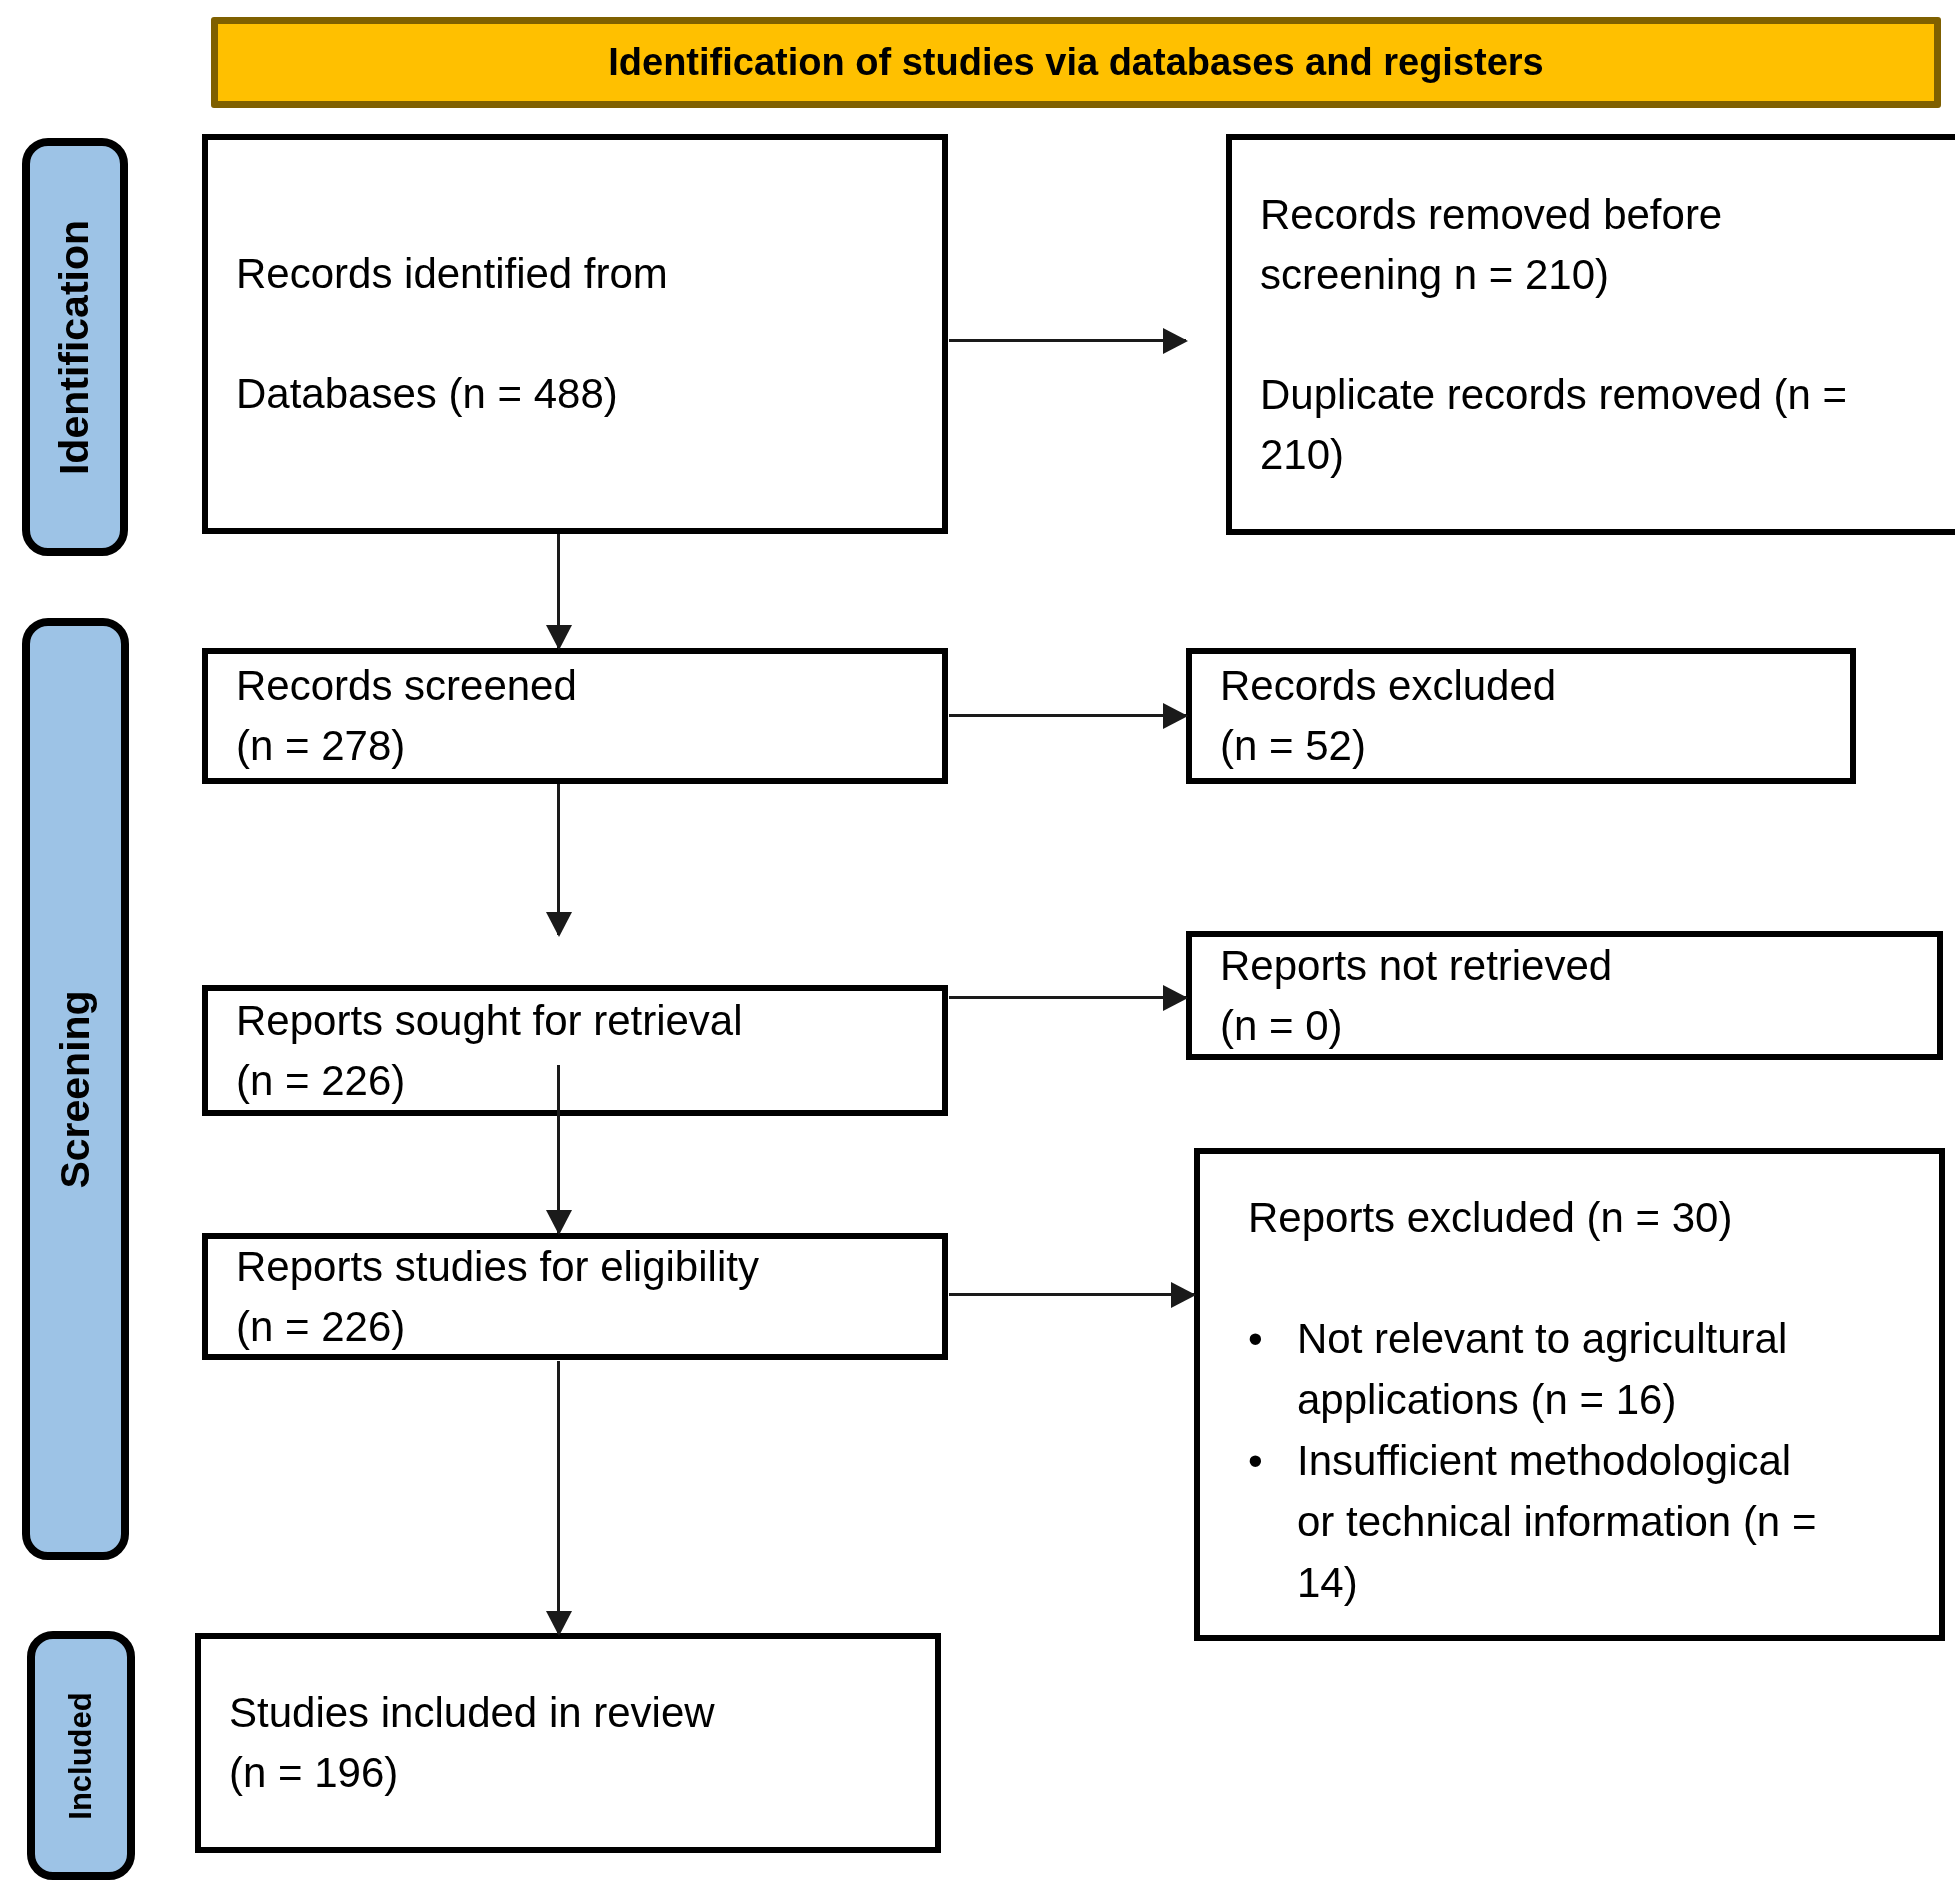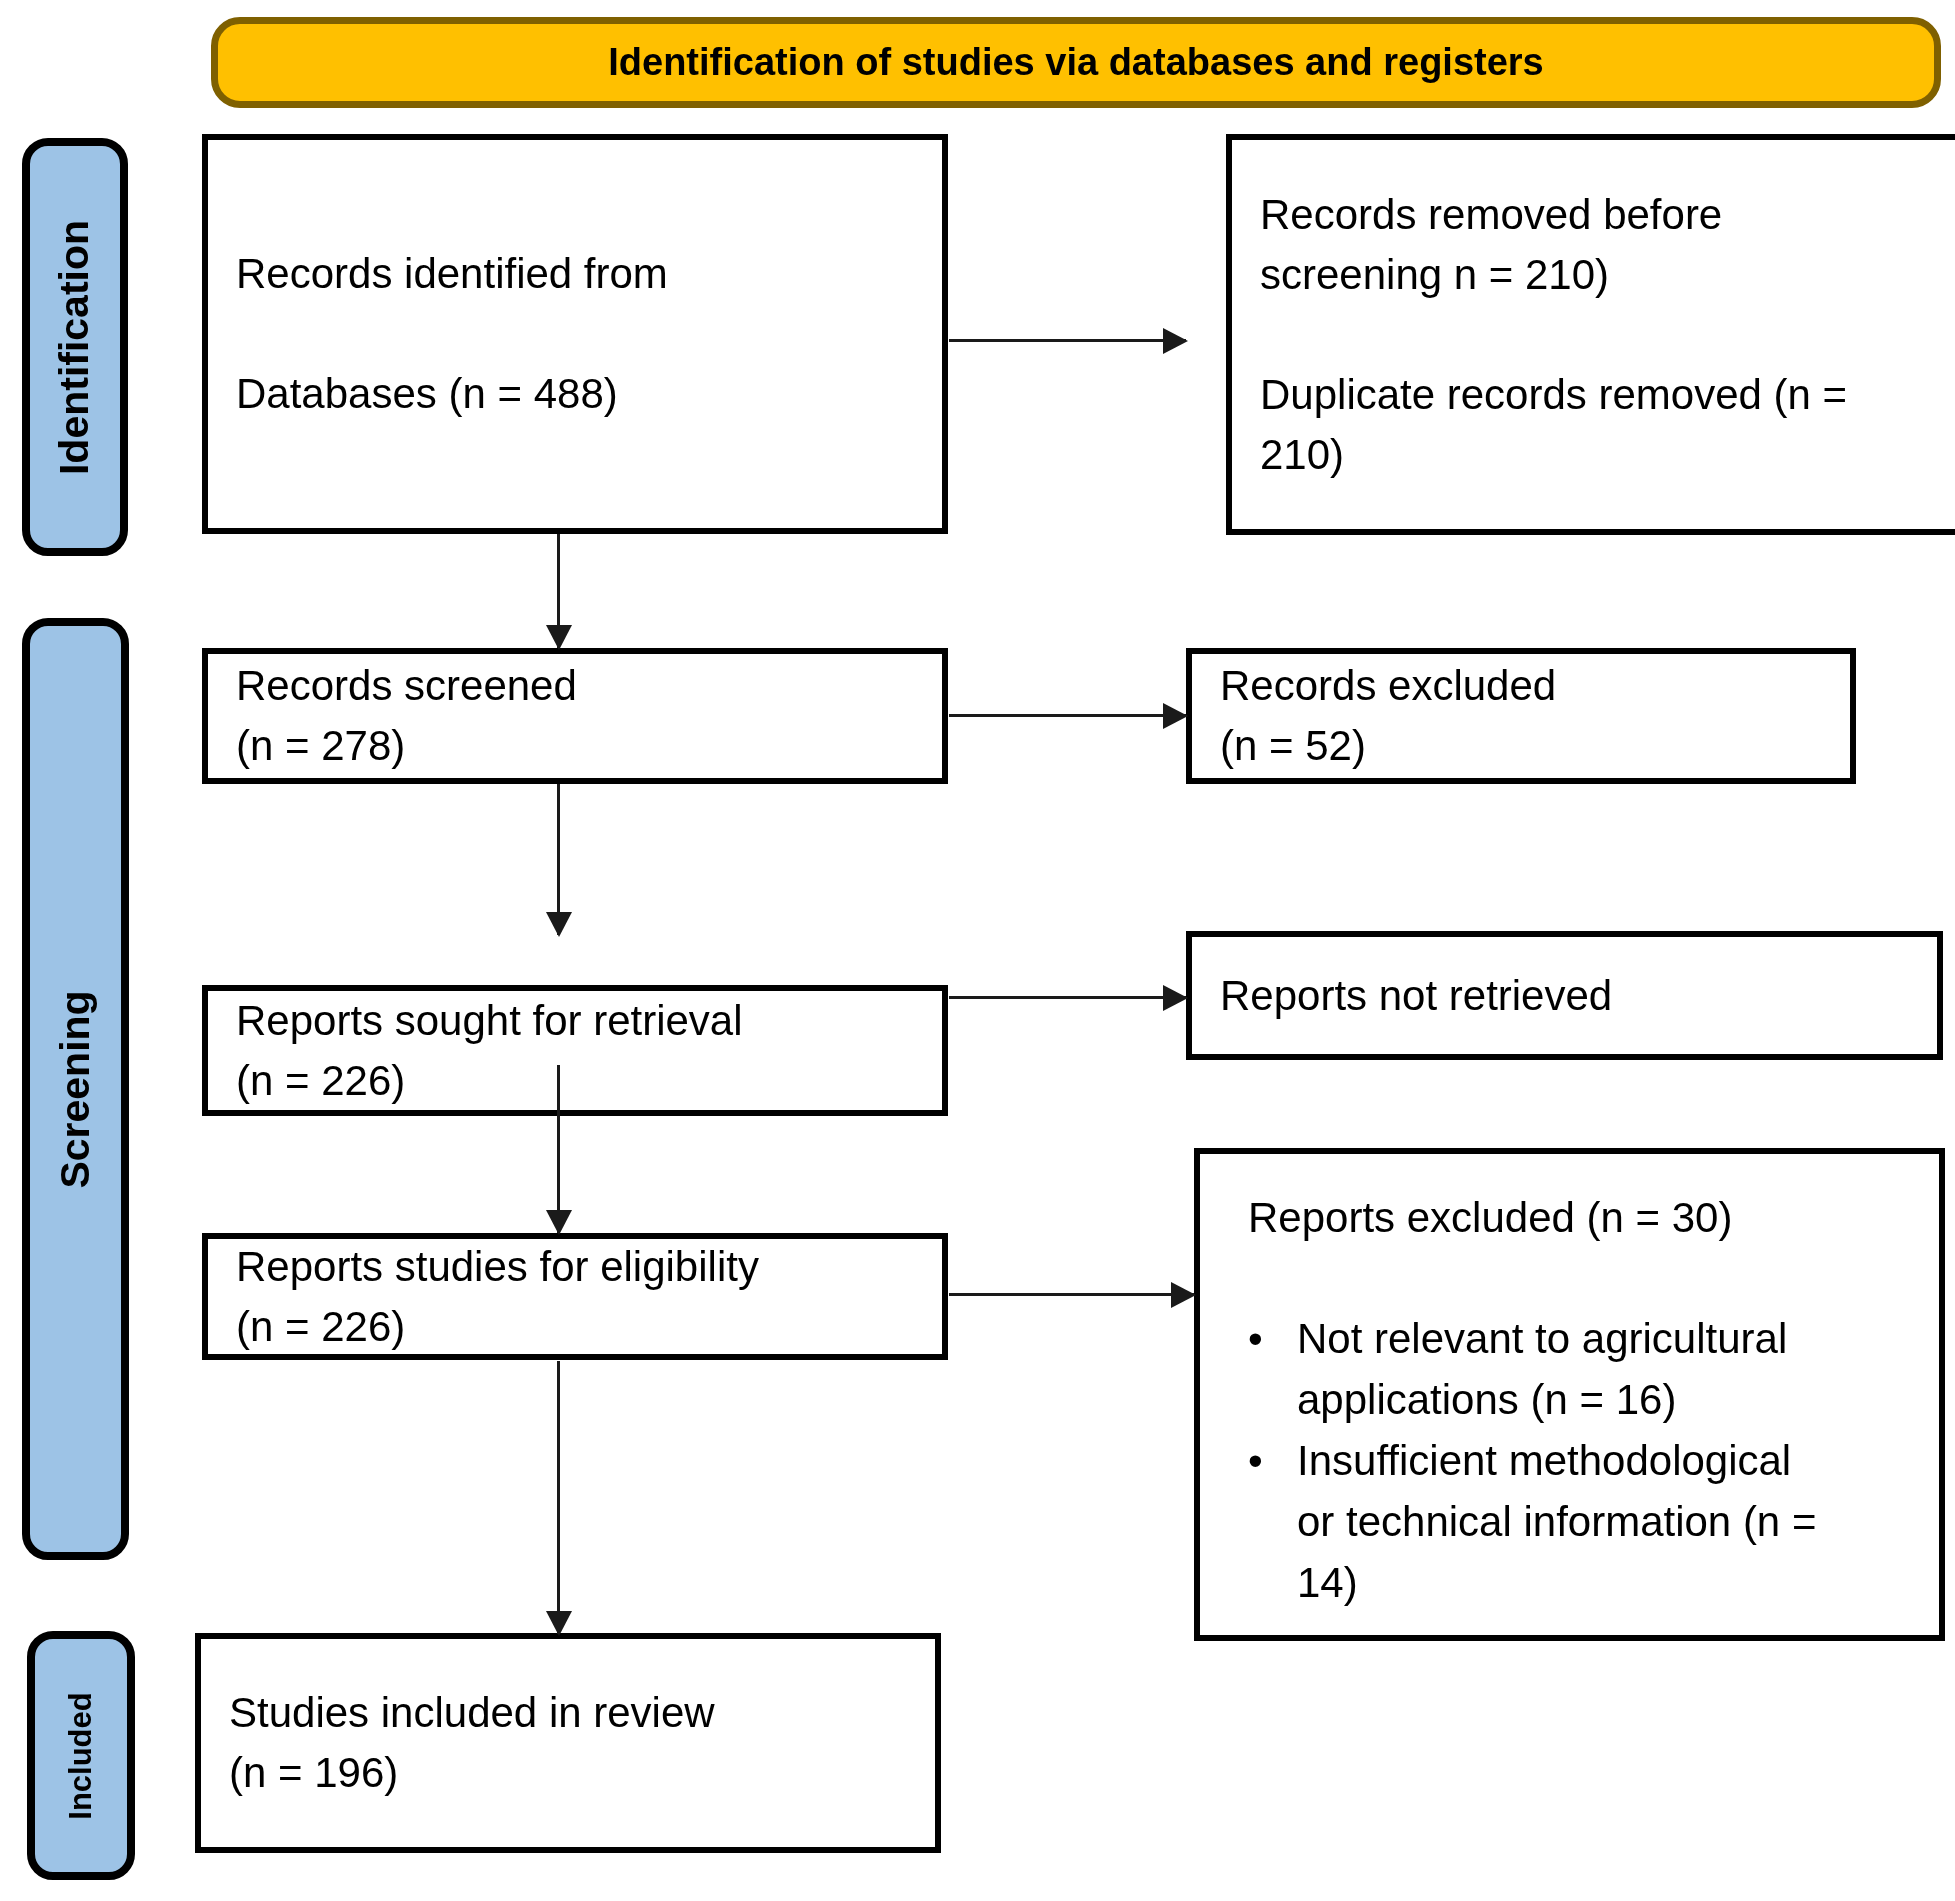--- a/index.html
+++ b/index.html
@@ -16,21 +16,21 @@
     overflow: hidden;
   }
   
   .banner {
     position: absolute;
     left: 211px; top: 17.3px;
     width: 1730px; height: 91px;
     box-sizing: border-box;
     background: var(--banner-fill, #FFC000);
     border: 7.6px solid var(--banner-border, #7F6000);
-    border-radius: 29px;
+    border-radius: 3px;
     display: flex;
     align-items: center;
     justify-content: center;
   }
   .banner span {
     font-size: 38px;
     font-weight: bold;
     color: #000;
     white-space: nowrap;
   }
@@ -182,20 +182,21 @@
     <div class="bline">Records excluded</div>
     <div class="bline">(n = 52)</div>
   </div>
 
   <div class="fbox box-reports-sought">
     <div class="bline">Reports sought for retrieval</div>
     <div class="bline">(n = 226)</div>
   </div>
   <div class="fbox box-reports-not-retrieved">
     <div class="bline">Reports not retrieved</div>
+    <div class="bline">(n = 0)</div>
   </div>
 
   <div class="fbox box-reports-assessed">
     <div class="bline">Reports studies for eligibility</div>
     <div class="bline">(n = 226)</div>
   </div>
   <div class="fbox box-reports-excluded">
     <div class="bline">Reports excluded (n = 30)</div>
     <div class="bline"></div>
     <ul class="bullets">

